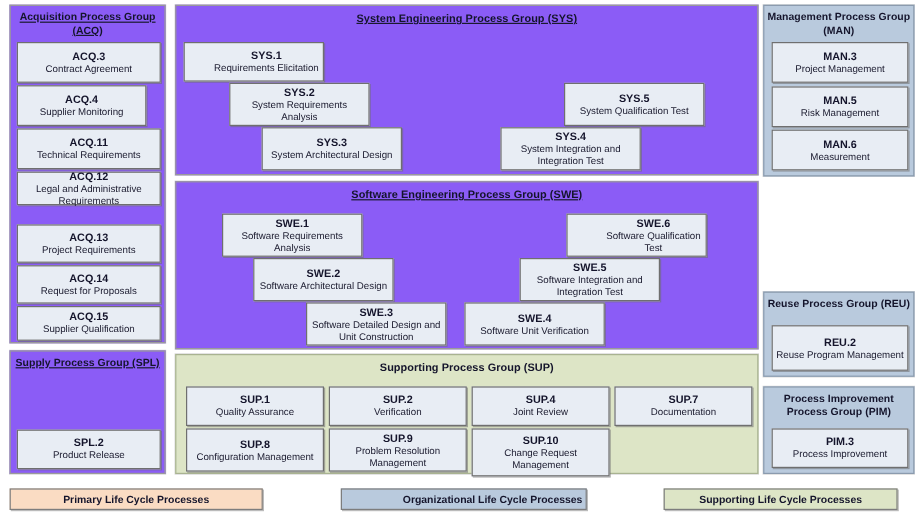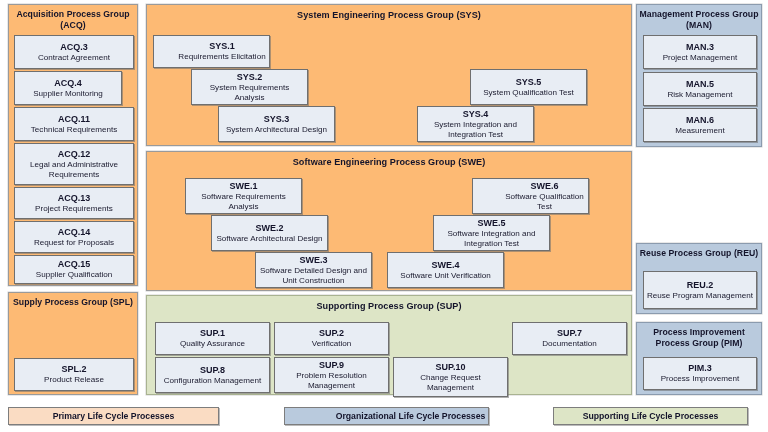--- a/index.html
+++ b/index.html
@@ -19,21 +19,21 @@
     width: 768px;
     height: 432px;
   }
   .abs { position: absolute; box-sizing: border-box; }
 
   
   .group {
     border: 1px solid #8a8a8a;
     box-shadow: 0 0 0 0.5px rgba(120,120,120,0.35);
   }
-  .group.primary   { background: #fdba74; border-color: #9a9a9a; }
+  .group.primary   { background: #8b5cf6; border-color: #9a9a9a; text-decoration: underline; }
   .group.org       { background: #b9cadd; border-color: #8b9bae; }
   .group.support   { background: #dde5c6; border-color: #a9b391; }
 
   .group-title {
     text-align: center;
     font-weight: bold;
     font-size: 8.7px;
     line-height: 10.5px;
     color: #14142b;
     padding: 4px 2px 0 2px;
@@ -95,21 +95,21 @@
       <span class="pname">Contract Agreement</span>
     </div>
     <div class="abs pbox" style="left:5px; top:66px; width:108px; height:34px;">
       <span class="pid">ACQ.4</span>
       <span class="pname">Supplier Monitoring</span>
     </div>
     <div class="abs pbox" style="left:5px; top:102px; width:120px; height:34px;">
       <span class="pid">ACQ.11</span>
       <span class="pname">Technical Requirements</span>
     </div>
-    <div class="abs pbox" style="left:5px; top:138px; width:120px; height:42px;">
+    <div class="abs pbox" style="left:5px; top:138px; width:120px; height:28px;">
       <span class="pid">ACQ.12</span>
       <span class="pname">Legal and Administrative Requirements</span>
     </div>
     <div class="abs pbox" style="left:5px; top:182px; width:120px; height:32px;">
       <span class="pid">ACQ.13</span>
       <span class="pname">Project Requirements</span>
     </div>
     <div class="abs pbox" style="left:5px; top:216px; width:120px; height:32px;">
       <span class="pid">ACQ.14</span>
       <span class="pname">Request for Proposals</span>
@@ -187,20 +187,24 @@
     <div class="group-title wide">Supporting Process Group (SUP)</div>
 
     <div class="abs pbox" style="left:8px; top:26px; width:115px; height:33px;">
       <span class="pid">SUP.1</span>
       <span class="pname">Quality Assurance</span>
     </div>
     <div class="abs pbox" style="left:127px; top:26px; width:115px; height:33px;">
       <span class="pid">SUP.2</span>
       <span class="pname">Verification</span>
     </div>
+    <div class="abs pbox" style="left:246px; top:26px; width:115px; height:33px;">
+      <span class="pid">SUP.4</span>
+      <span class="pname">Joint Review</span>
+    </div>
     <div class="abs pbox" style="left:365px; top:26px; width:115px; height:33px;">
       <span class="pid">SUP.7</span>
       <span class="pname">Documentation</span>
     </div>
     <div class="abs pbox" style="left:8px; top:61px; width:115px; height:36px;">
       <span class="pid">SUP.8</span>
       <span class="pname">Configuration Management</span>
     </div>
     <div class="abs pbox" style="left:127px; top:61px; width:115px; height:36px;">
       <span class="pid">SUP.9</span>

